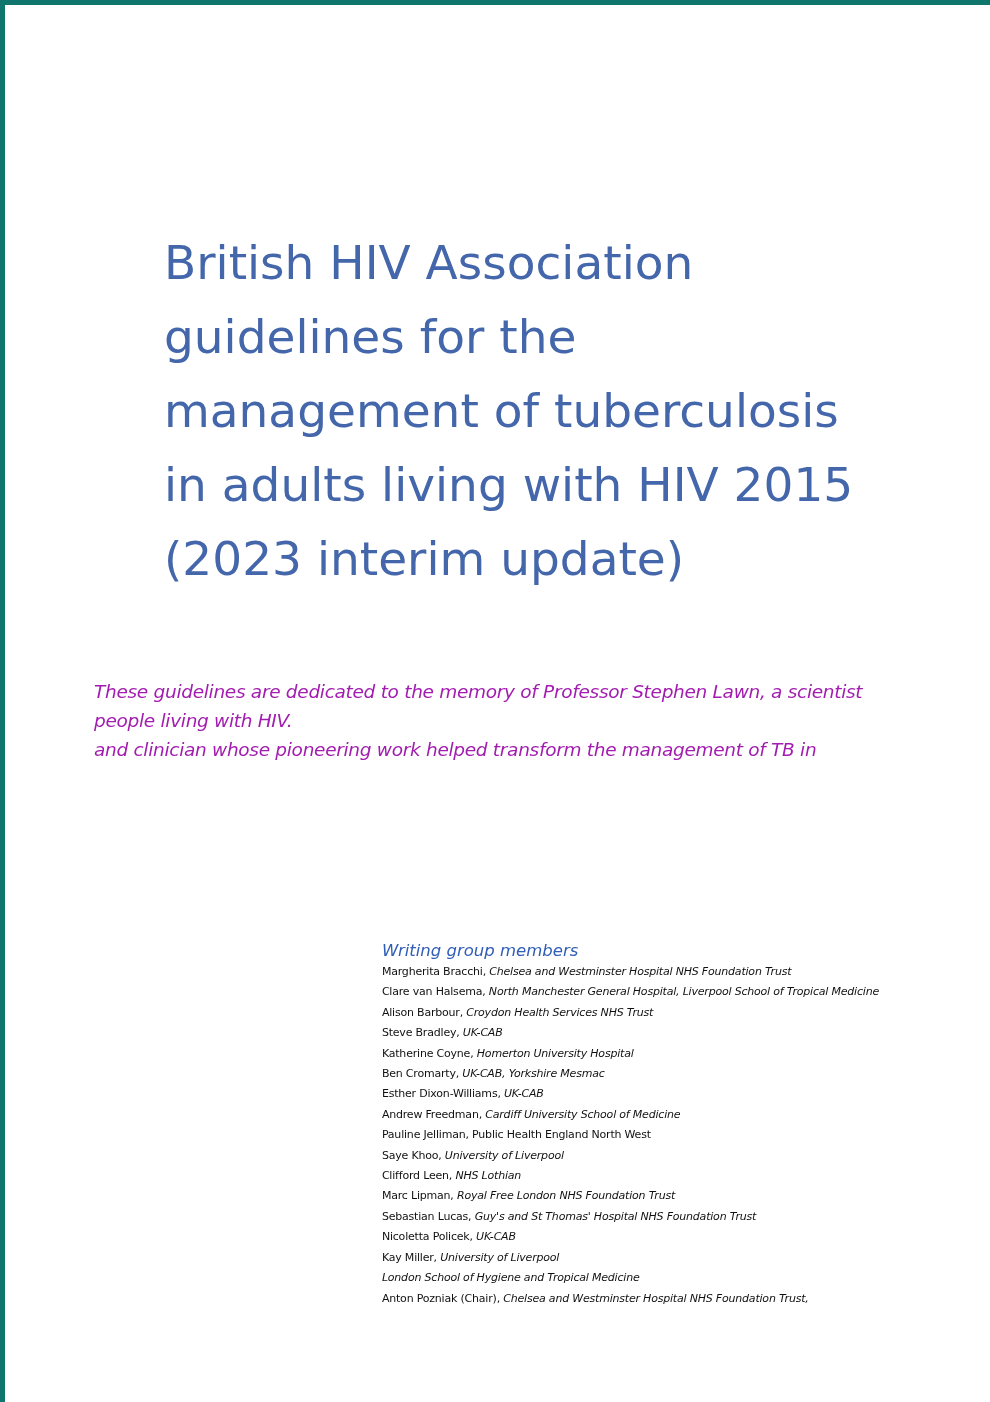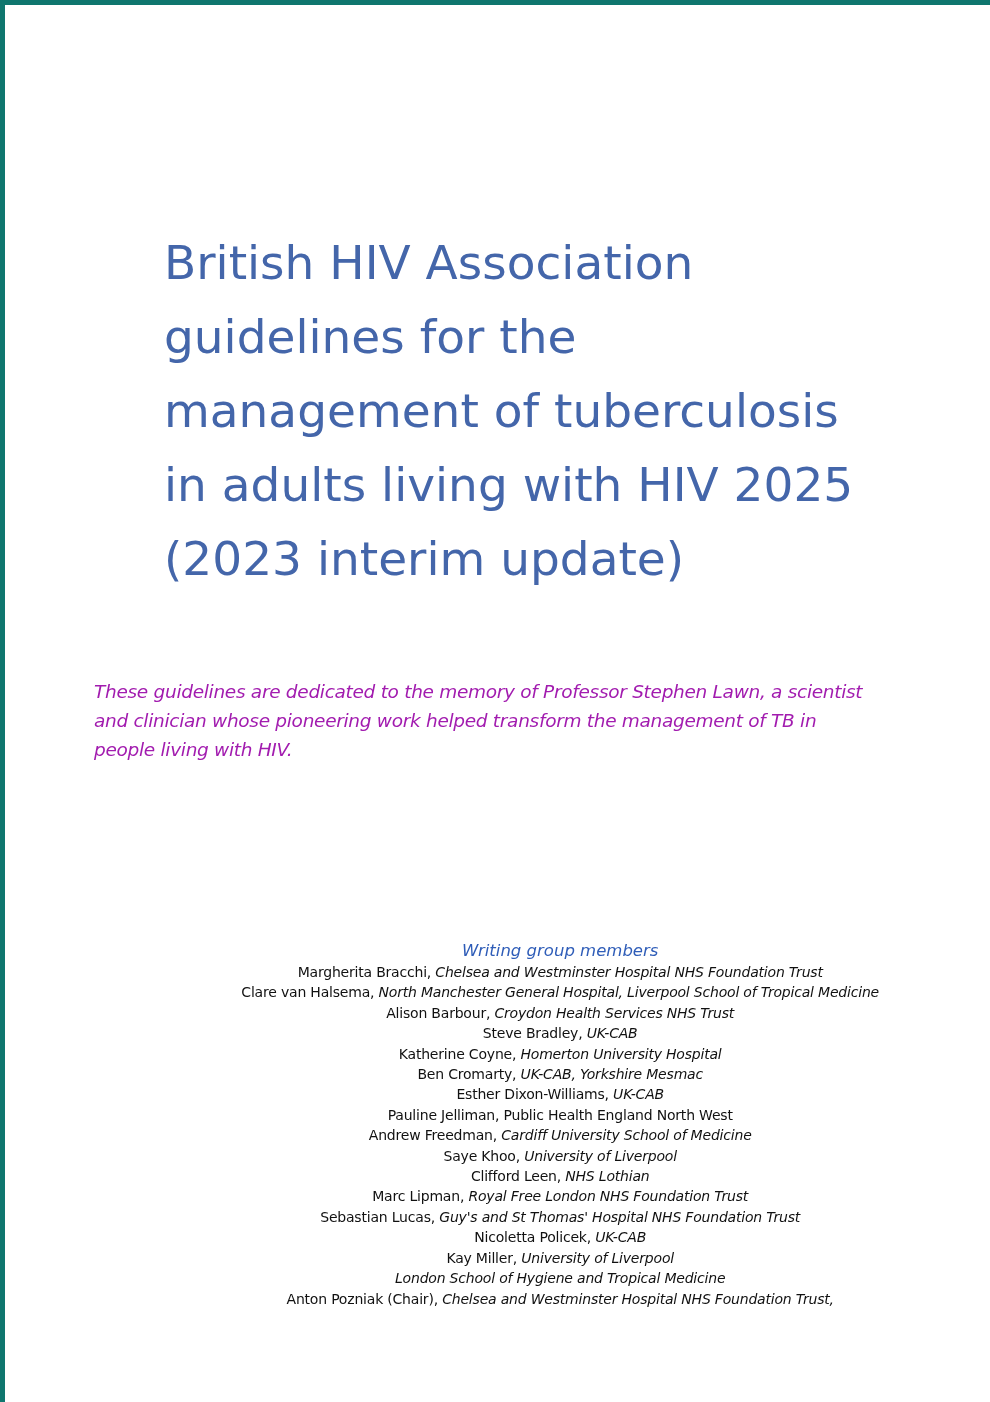--- a/index.html
+++ b/index.html
@@ -53,76 +53,76 @@
       letter-spacing: -0.3px;
     }
     .dedication span {
       display: block;
       white-space: nowrap;
     }
     .members {
       position: absolute;
       right: 114px;
       top: 935px;
-      text-align: center;
+      text-align: left;
       font-family: "DejaVu Sans", sans-serif;
       color: #111111;
     }
     .members-heading {
       font-style: italic;
       font-size: 16.5px;
       line-height: 22px;
       color: #2f5db8;
       margin: 0 0 0 0;
       white-space: nowrap;
     }
     .member {
-      font-size: 14px;
+      font-size: 11px;
       line-height: 20.4px;
       white-space: nowrap;
       letter-spacing: -0.2px;
     }
     .member .affil {
       font-style: italic;
     }
     .member .affil.plain {
       font-style: normal;
     }
   </style>
 </head>
 <body>
 
 <div class="page">
 
   <h1 class="title">
     <span>British HIV Association</span>
     <span>guidelines for the</span>
     <span>management of tuberculosis</span>
-    <span>in adults living with HIV 2025</span>
+    <span>in adults living with HIV 2015</span>
     <span>(2023 interim update)</span>
   </h1>
 
   <p class="dedication">
     <span>These guidelines are dedicated to the memory of Professor Stephen Lawn, a scientist</span>
+    <span>people living with HIV.</span>
     <span>and clinician whose pioneering work helped transform the management of TB in</span>
-    <span>people living with HIV.</span>
   </p>
 
   <div class="members">
     <div class="members-heading">Writing group members</div>
 
     <div class="member"><span>Margherita Bracchi, </span><span class="affil">Chelsea and Westminster Hospital NHS Foundation Trust</span></div>
     <div class="member"><span>Clare van Halsema, </span><span class="affil">North Manchester General Hospital, Liverpool School of Tropical Medicine</span></div>
     <div class="member"><span>Alison Barbour, </span><span class="affil">Croydon Health Services NHS Trust</span></div>
     <div class="member"><span>Steve Bradley, </span><span class="affil">UK-CAB</span></div>
     <div class="member"><span>Katherine Coyne, </span><span class="affil">Homerton University Hospital</span></div>
     <div class="member"><span>Ben Cromarty, </span><span class="affil">UK-CAB, Yorkshire Mesmac</span></div>
     <div class="member"><span>Esther Dixon-Williams, </span><span class="affil">UK-CAB</span></div>
+    <div class="member"><span>Andrew Freedman, </span><span class="affil">Cardiff University School of Medicine</span></div>
     <div class="member"><span>Pauline Jelliman, </span><span class="affil plain">Public Health England North West</span></div>
-    <div class="member"><span>Andrew Freedman, </span><span class="affil">Cardiff University School of Medicine</span></div>
     <div class="member"><span>Saye Khoo, </span><span class="affil">University of Liverpool</span></div>
     <div class="member"><span>Clifford Leen, </span><span class="affil">NHS Lothian</span></div>
     <div class="member"><span>Marc Lipman, </span><span class="affil">Royal Free London NHS Foundation Trust</span></div>
     <div class="member"><span>Sebastian Lucas, </span><span class="affil">Guy's and St Thomas' Hospital NHS Foundation Trust</span></div>
     <div class="member"><span>Nicoletta Policek, </span><span class="affil">UK-CAB</span></div>
     <div class="member"><span>Kay Miller, </span><span class="affil">University of Liverpool</span></div>
     <div class="member"><span></span><span class="affil">London School of Hygiene and Tropical Medicine</span></div>
     <div class="member"><span>Anton Pozniak (Chair), </span><span class="affil">Chelsea and Westminster Hospital NHS Foundation Trust,</span></div>
   </div>
 

